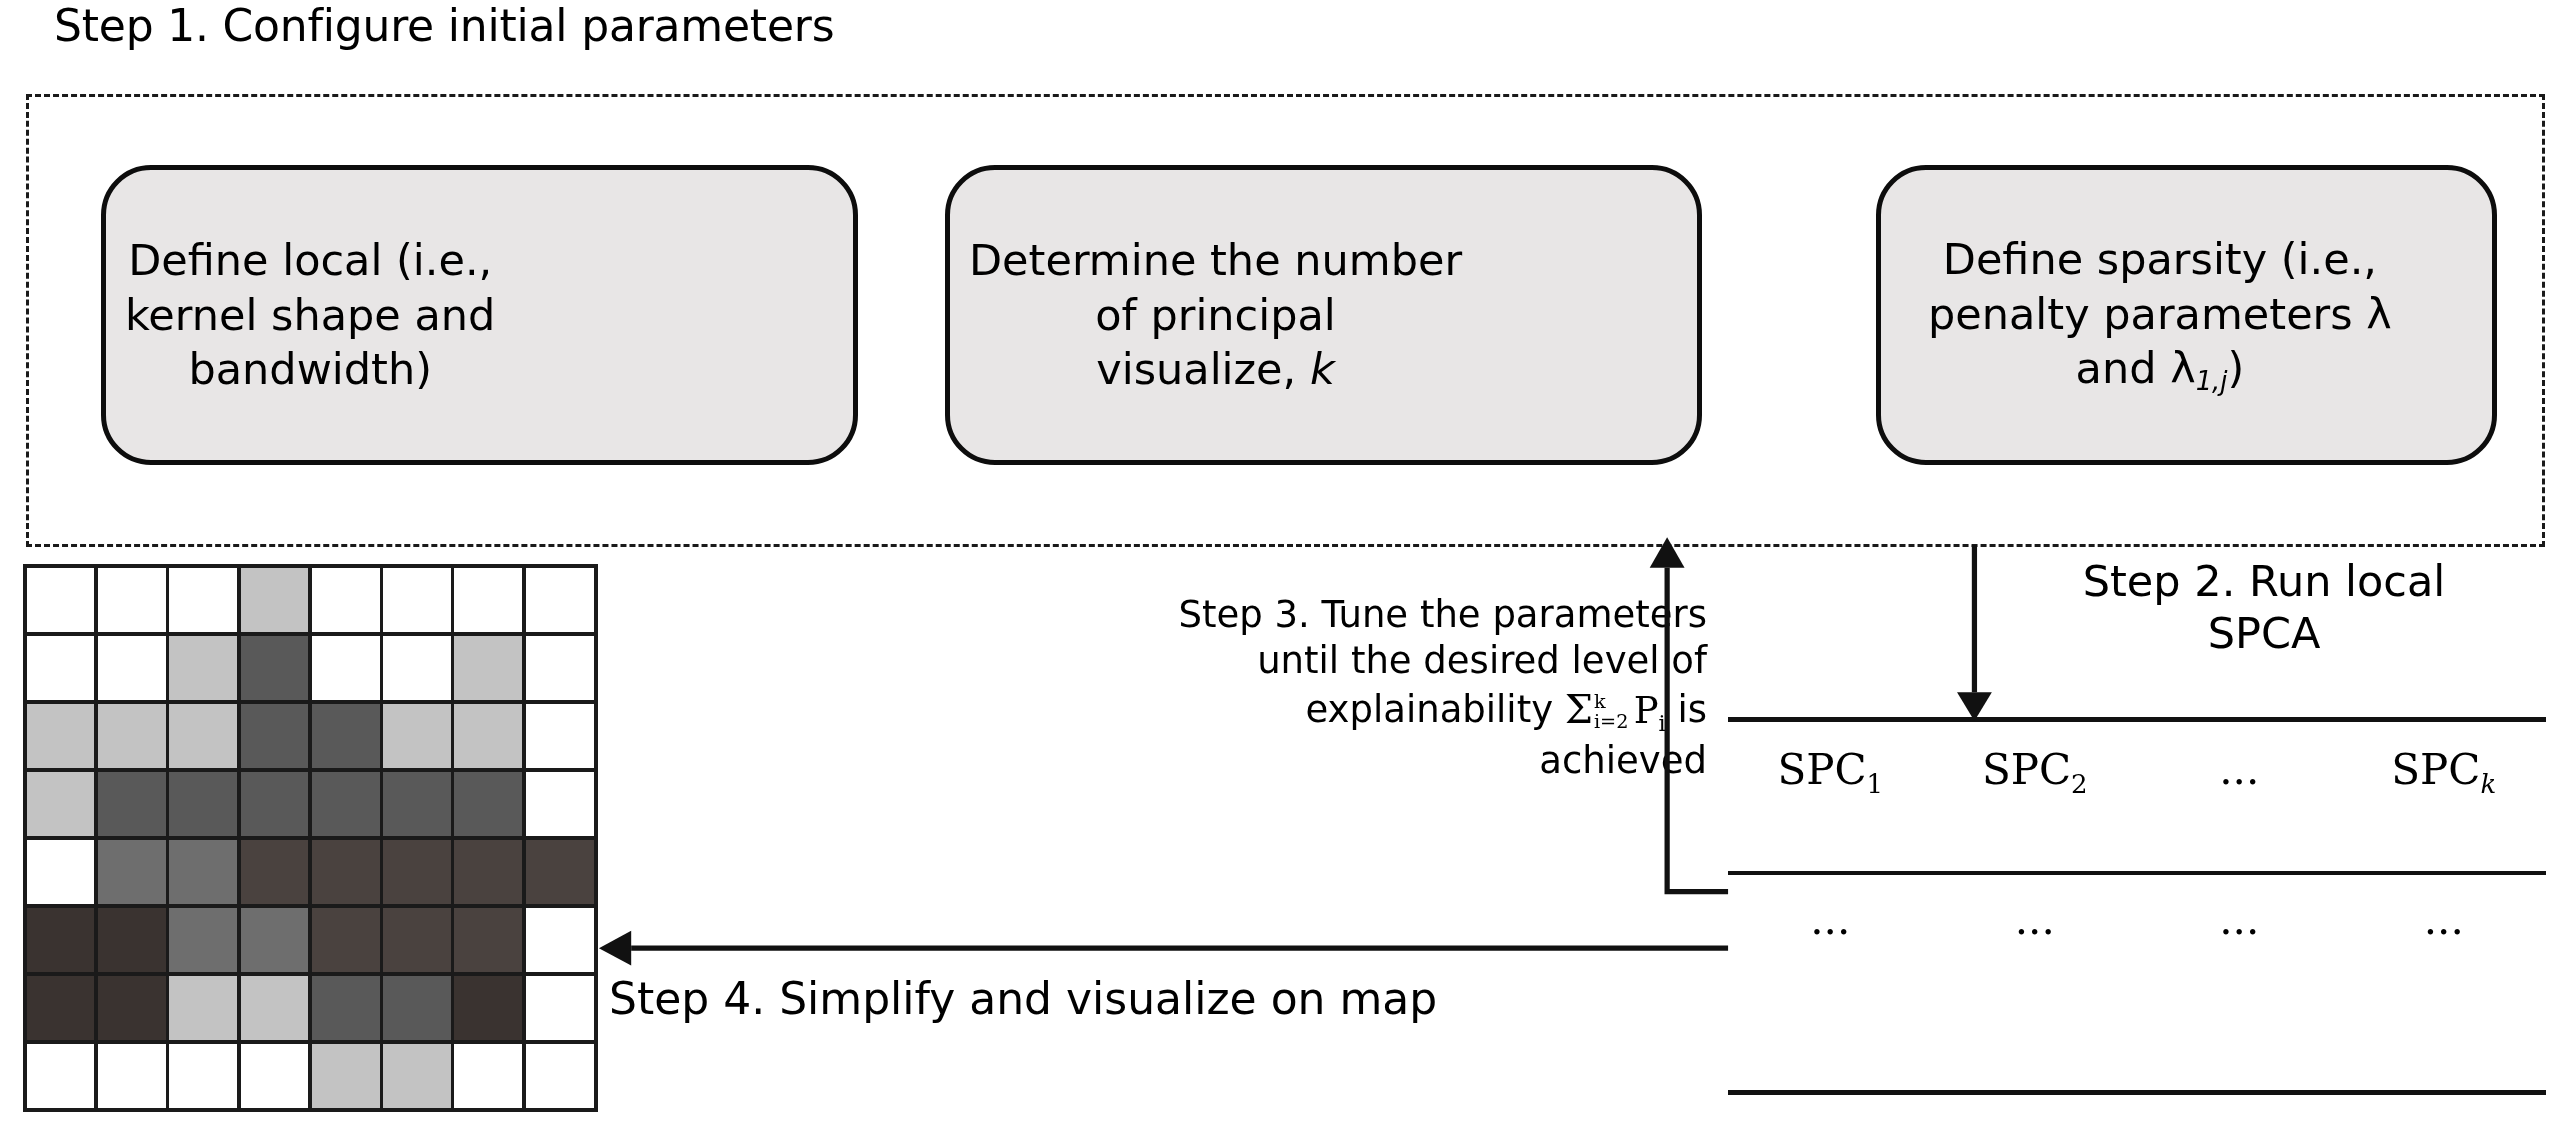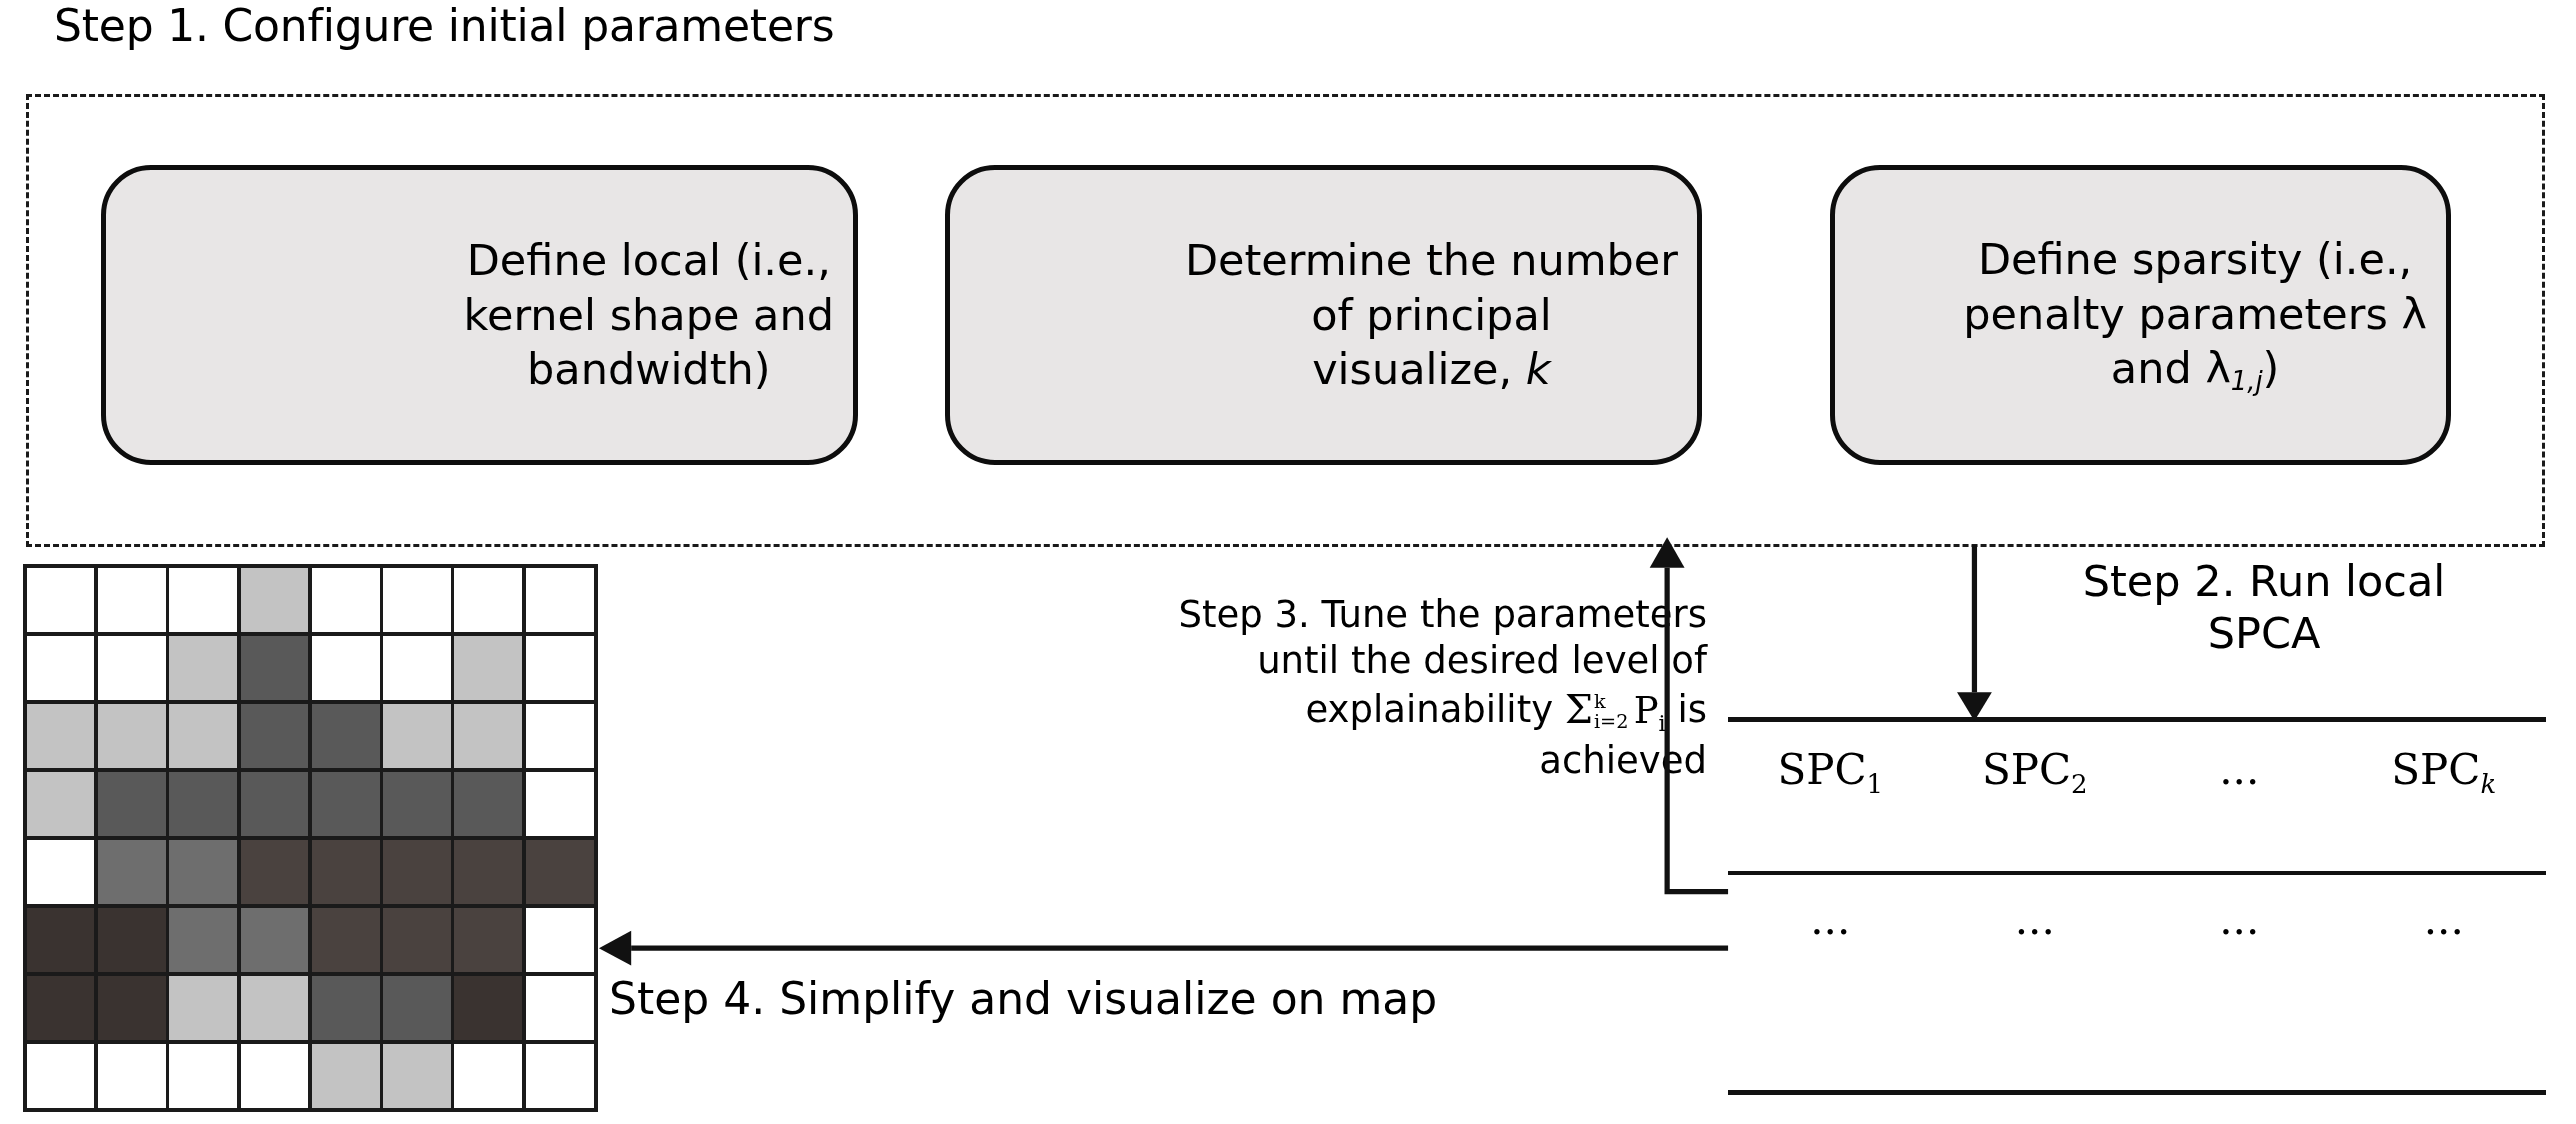--- a/index.html
+++ b/index.html
@@ -45,31 +45,31 @@
   .param-box {
     position: absolute;
     top: 165px;
     height: 300px;
     border: 5.2px solid #0d0d0d;
     border-radius: 50px;
     background: #e8e6e6;
     box-sizing: border-box;
     display: flex;
     align-items: center;
-    justify-content: flex-end;
+    justify-content: flex-start;
     text-align: center;
   }
   .param-box .txt {
     font-size: 43px;
     line-height: 1.27;
     padding: 0 19px;
   }
   #pbox-0 { left: 101px;  width: 757px; }
   #pbox-1 { left: 945px; width: 757px; }
-  #pbox-2 { left: 1830px; width: 621px; }
+  #pbox-2 { left: 1876px; width: 621px; padding-left: 28px; }
 
   .ital { font-style: italic; }
   .lam  { font-style: normal; }
   sub.smallsub {
     font-size: 0.60em;
     font-style: italic;
     vertical-align: -0.28em;
   }
 
   

